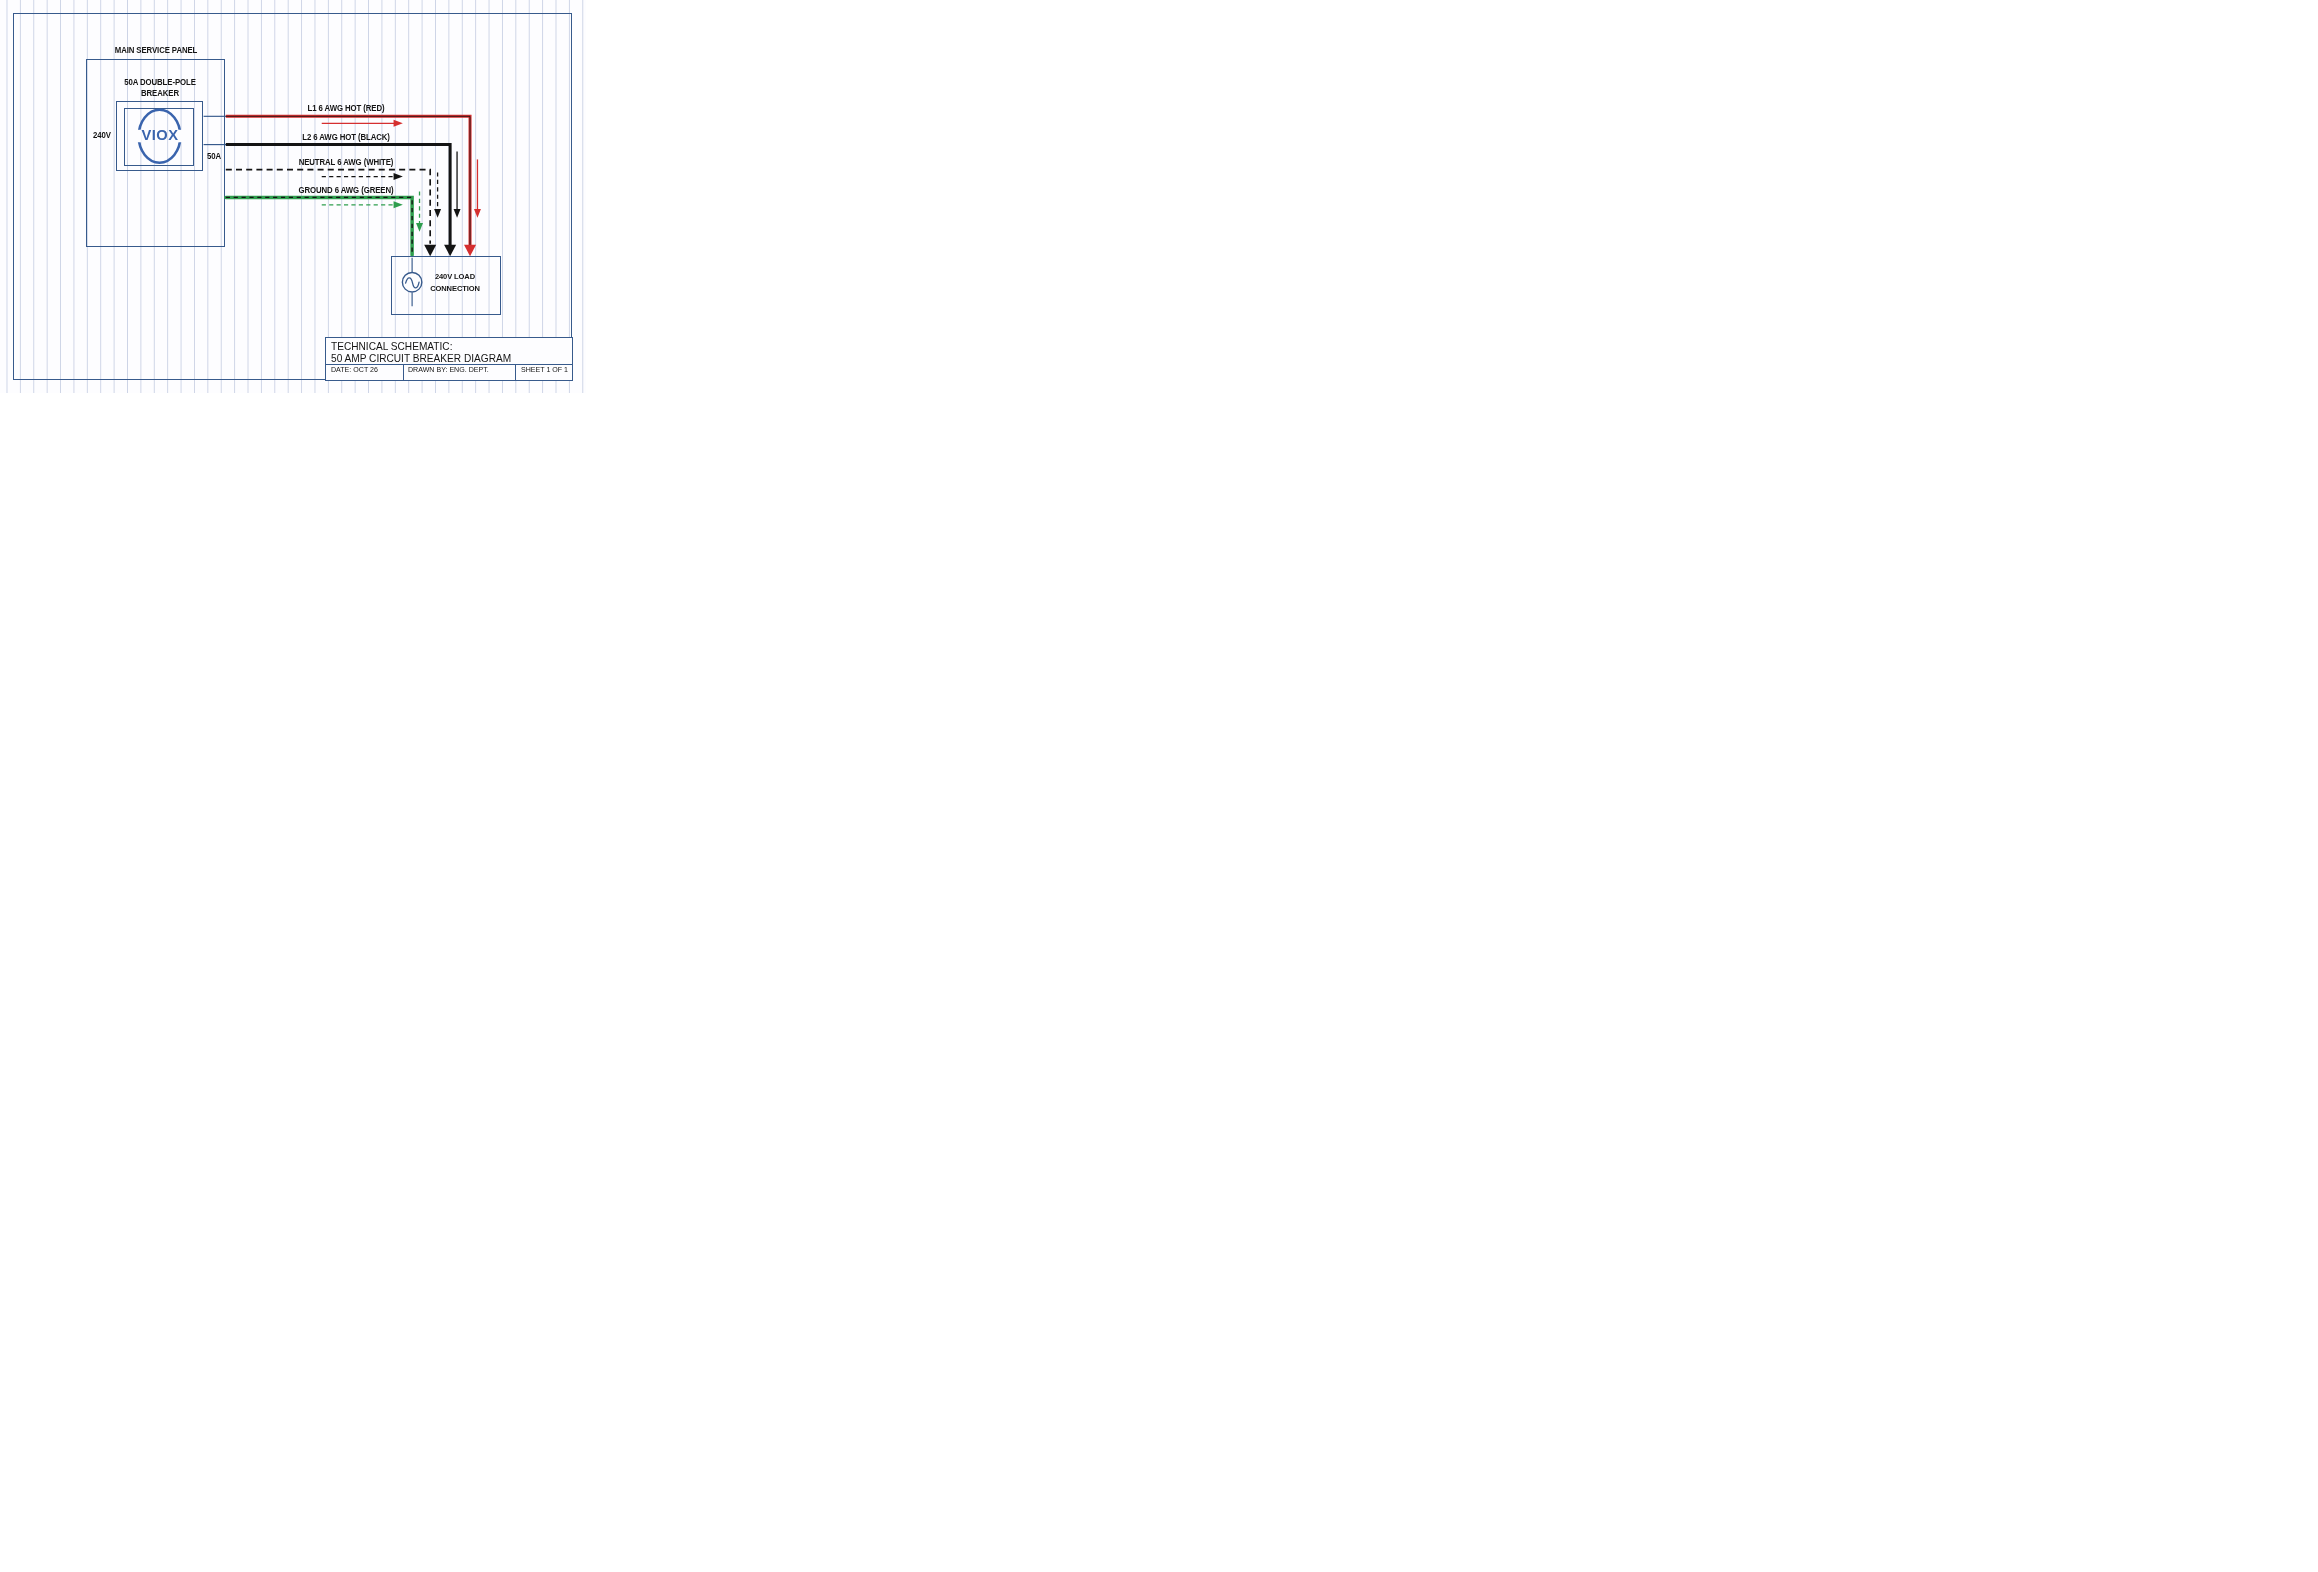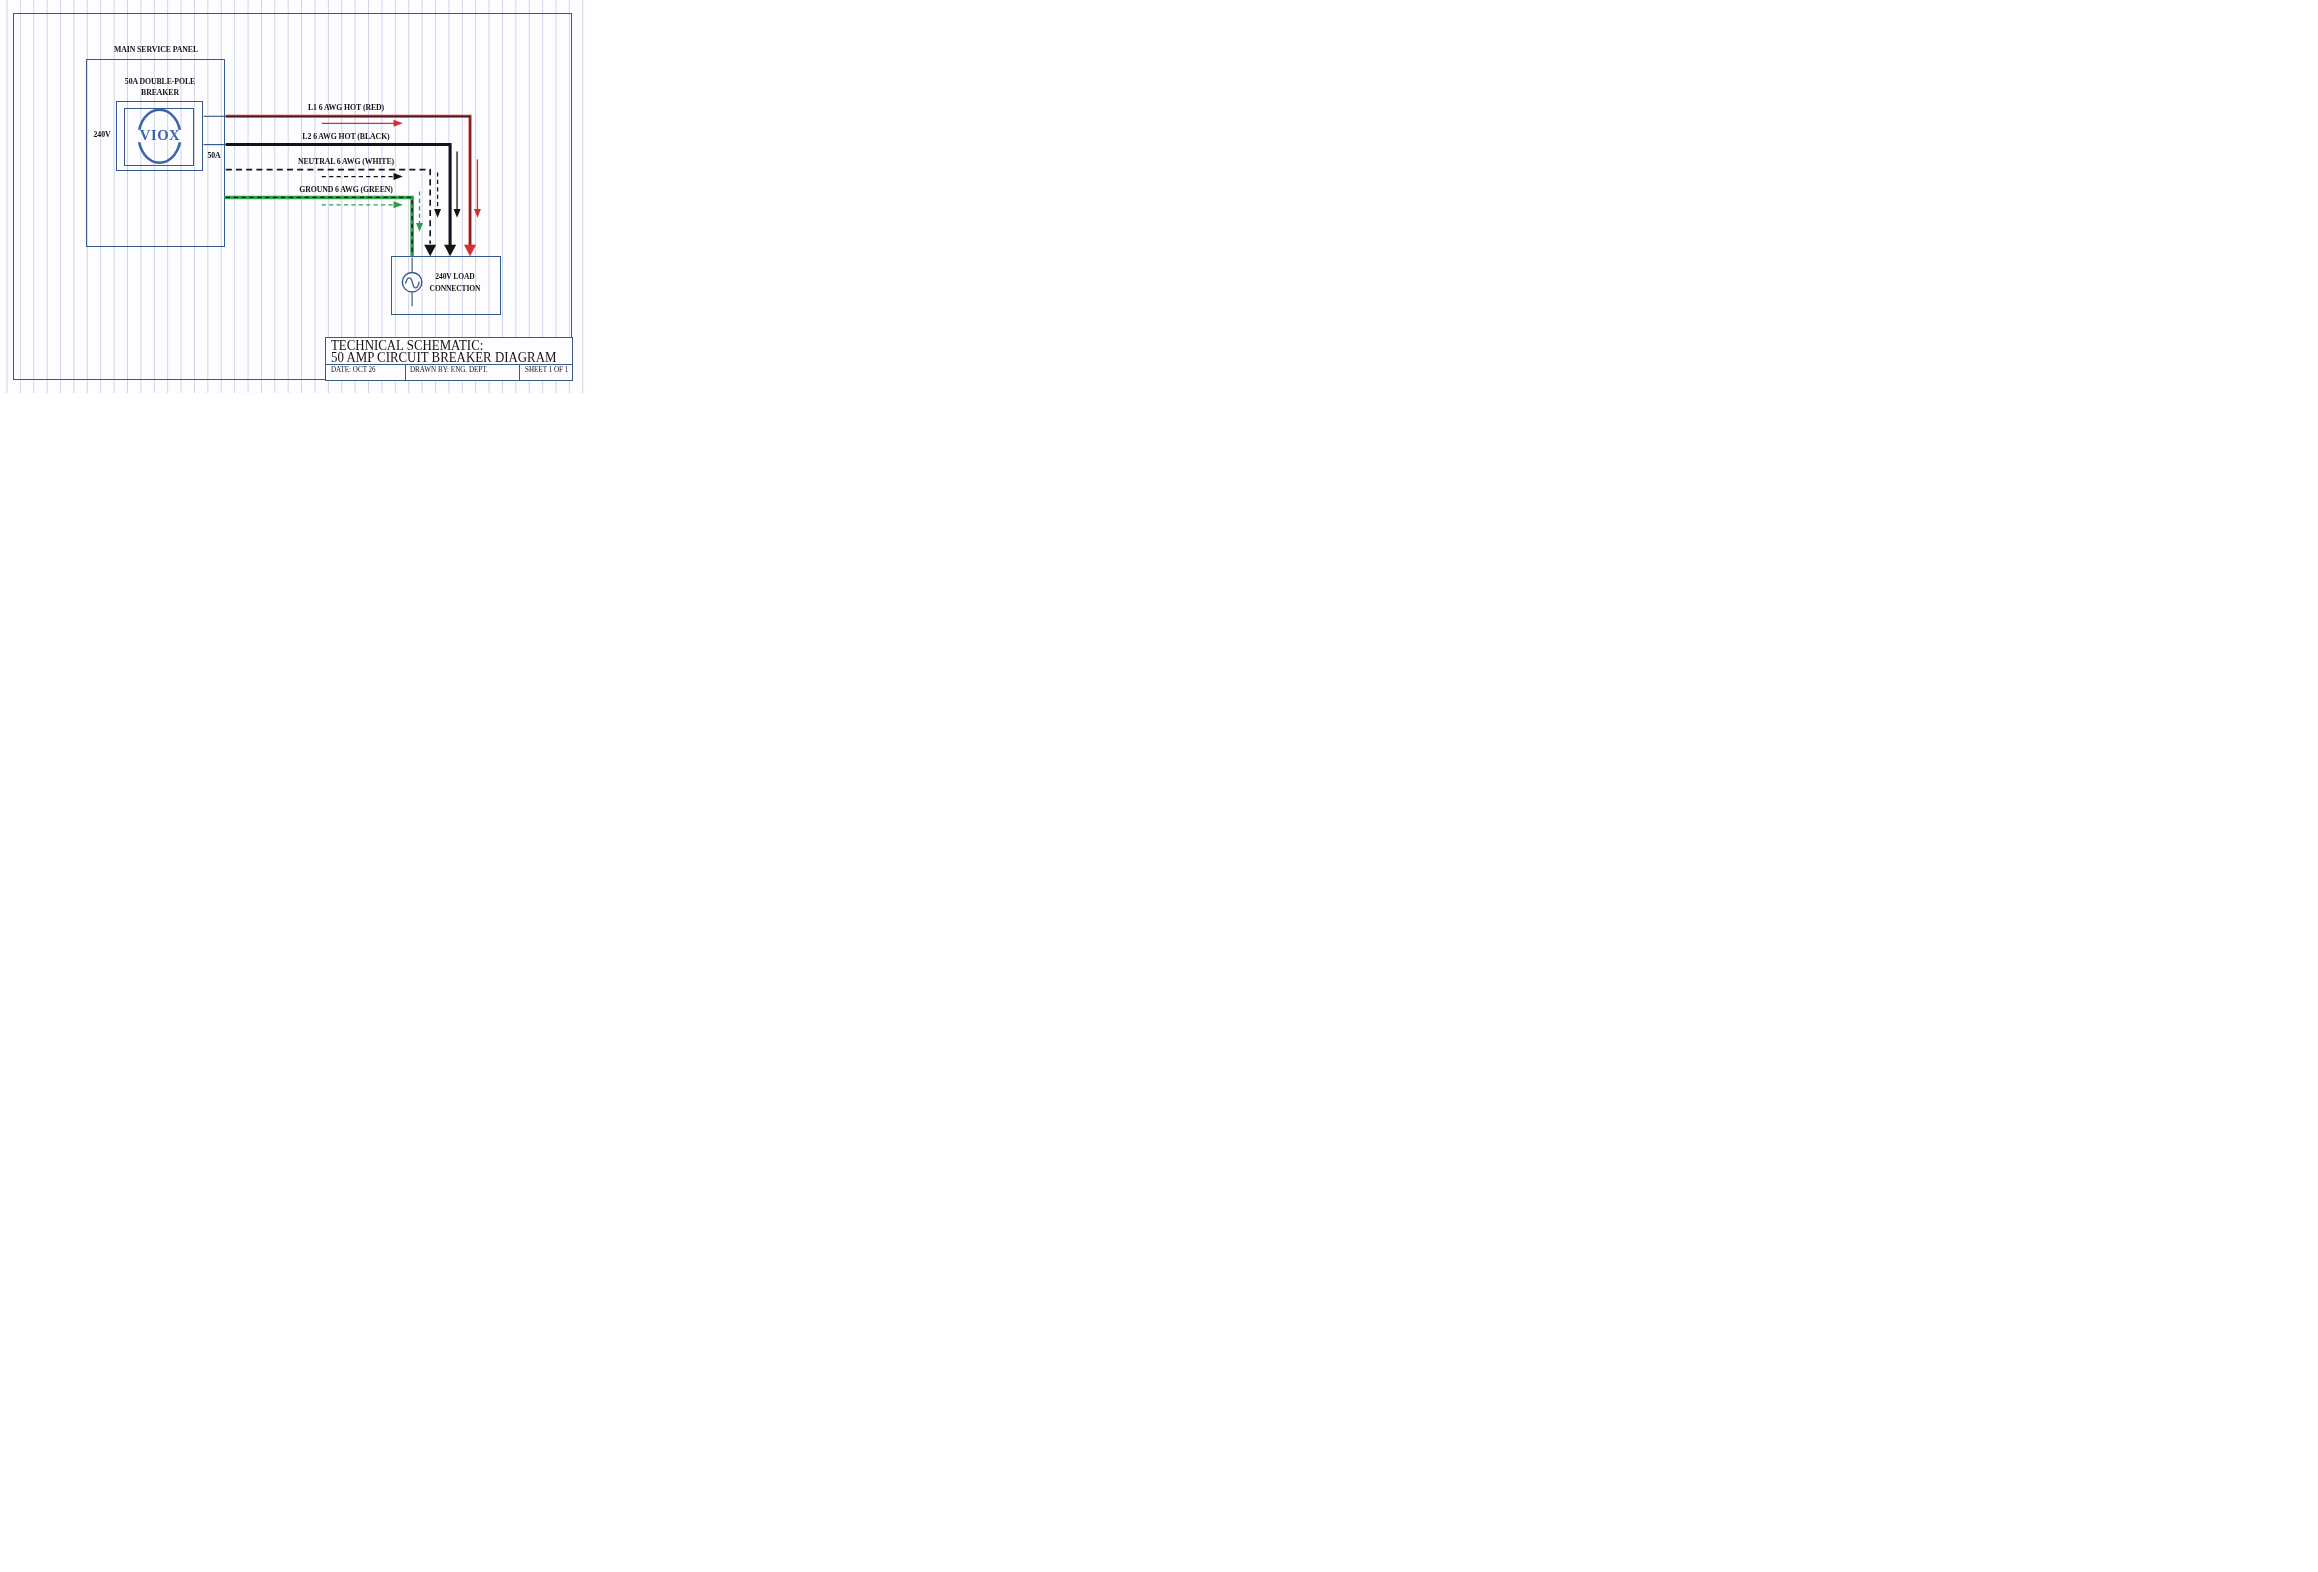--- a/index.html
+++ b/index.html
@@ -4,42 +4,42 @@
 <style>
   html,body{margin:0;padding:0;background:#ffffff;}
   .canvas{
     position:relative;width:586px;height:393px;overflow:hidden;
     background-color:#fdfdff;
     background-image:
       linear-gradient(to right, #cdd4e6 0.5px, transparent 0.5px),
       linear-gradient(to bottom, #cdd4e6 0.5px, transparent 0.5px);
     background-size:13.4px 15px;
     background-position:6.5px 4.2px;
-    font-family:Liberation Serif, serif;
+    font-family:Liberation Sans, sans-serif;
     color:#141414;
   }
   .box{position:absolute;border:1.4px solid #375a8c;box-sizing:border-box;background:transparent;}
   .box.thin{border-width:1.2px;}
   .lbl{position:absolute;font-weight:700;font-size:8px;white-space:nowrap;letter-spacing:-0.1px;transform:translateX(-50%) scaleX(0.94);}
   svg.overlay{position:absolute;left:0;top:0;width:586px;height:393px;}
   .viox-text{
     position:absolute;left:160px;top:136px;transform:translate(-50%,-54%) scaleX(0.96);
     font-weight:700;font-size:15.3px;letter-spacing:0.5px;color:#3a64ad;white-space:nowrap;
   }
   .load-text{
     position:absolute;left:455px;top:271px;transform:translateX(-50%) scaleX(0.94);
     font-weight:700;font-size:8px;line-height:12px;text-align:center;white-space:nowrap;letter-spacing:-0.1px;
   }
   .titleblock{
     position:absolute;left:325px;top:337px;width:248px;height:44px;
     border:1.2px solid #375a8c;box-sizing:border-box;background:#fdfdff;
   }
   .tb-title{
     height:27px;border-bottom:1.2px solid #375a8c;box-sizing:border-box;
-    padding:1.9px 0 0 4.6px;font-size:14px;line-height:12px;white-space:nowrap;
+    padding:1.9px 0 0 4.6px;font-size:11px;line-height:12px;white-space:nowrap;
     transform-origin:left center;
   }
   .tb-title div{transform:scaleX(0.92);transform-origin:left center;}
   .tb-row{display:flex;height:15.3px;}
   .tb-cell{box-sizing:border-box;display:flex;align-items:flex-start;padding-left:4.6px;
     font-size:7.7px;white-space:nowrap;}
   .tb-cell span{transform:scaleX(0.92);transform-origin:left center;display:inline-block;}
   .tb-cell.c2{border-left:1.2px solid #375a8c;margin-left:8px;}
   .tb-cell.c3{border-left:1.2px solid #375a8c;margin-left:16px;}
 </style>

